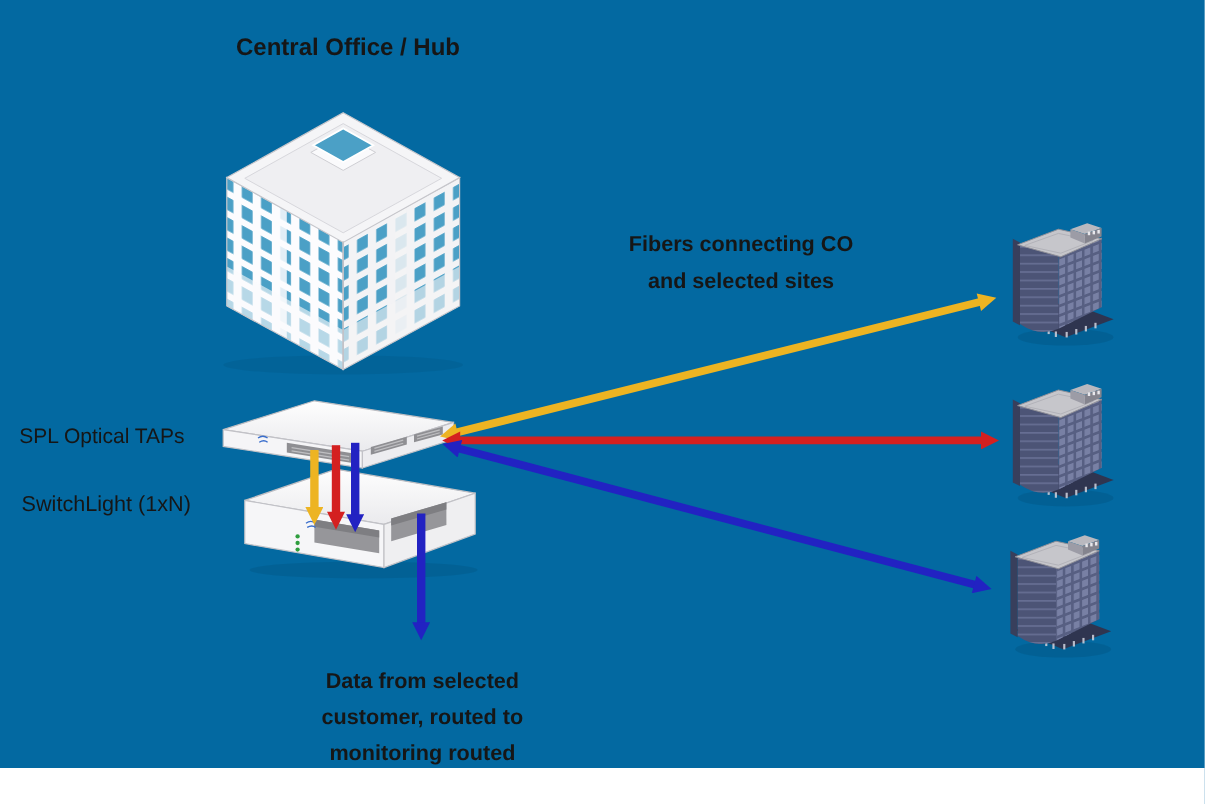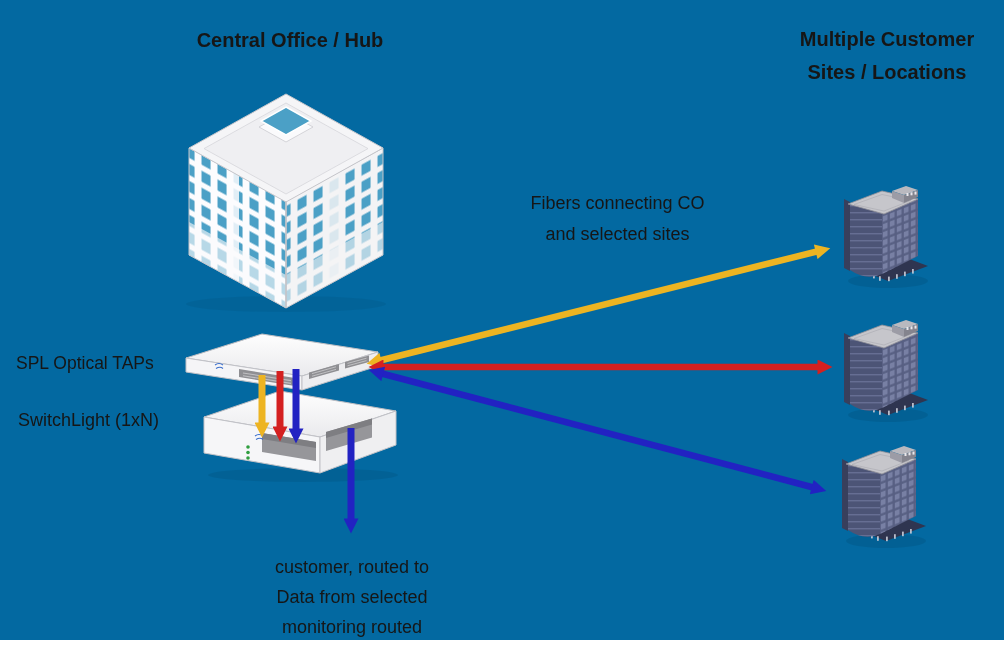--- a/index.html
+++ b/index.html
@@ -1,21 +1,21 @@
 <!DOCTYPE html>
 <html><head>
 <meta charset="utf-8">
 <style>
   html,body{margin:0;padding:0;background:#ffffff;}
   .canvas{position:relative;width:1004px;height:640px;background:#0369a1;overflow:hidden;
           font-family:"Liberation Sans",sans-serif;color:#161616;}
   .abs{position:absolute;}
   .txt{position:absolute;text-align:center;color:#161616;}
   .title{font-size:20px;font-weight:bold;line-height:33px;}
-  .note{font-size:18px;font-weight:normal;line-height:31px;}
+  .note{font-size:18px;font-weight:bold;line-height:31px;}
   .devlabel{position:absolute;font-size:17.5px;color:#161616;white-space:nowrap;text-align:center;}
   .bold{font-weight:normal;}
   svg{display:block;}
 </style>
 </head>
 <body>
 
 <div class="canvas">
 
   <svg class="abs" width="0" height="0" style="left:0;top:0">
@@ -73,36 +73,32 @@
           <rect x="66.5" y="9" width="2" height="3"></rect>
             <rect x="70.5" y="8.3" width="2" height="3"></rect>
             <rect x="74.5" y="7.6" width="2" height="3"></rect>
         </g>
       </symbol>
     </defs>
   </svg>
 
   <div class="txt title" style="left:120px;top:24px;width:340px">Central Office / Hub</div>
 
-  <div class="txt title" style="left:770px;top:23px;width:234px">
-    <div>Multiple Customer</div>
-    <div>Sites / Locations</div>
-  </div>
 
   <div class="txt note" style="left:500px;top:188px;width:235px">
     <div>Fibers connecting CO</div>
     <div>and selected sites</div>
   </div>
 
   <div class="devlabel" style="left:16px;top:353px">SPL Optical TAPs</div>
   <div class="devlabel bold" style="left:18px;top:410px;font-size:18px">SwitchLight (1xN)</div>
 
   <div class="txt note" style="left:242px;top:552px;width:220px;line-height:30px">
+    <div>Data from selected</div>
     <div>customer, routed to</div>
-    <div>Data from selected</div>
     <div>monitoring routed</div>
   </div>
 
   <svg class="abs" style="left:183px;top:90px" width="206" height="224" viewBox="0 0 206 224">
     <ellipse cx="103" cy="214" rx="100" ry="8" fill="#000000" opacity="0.05"></ellipse>
     <polygon points="6,58 103,111 103,218 6,165" fill="#FCFCFE"></polygon>
     <polygon points="6,58 103,111 103,218 6,165" fill="url(#winL)"></polygon>
     <polygon points="46,80 56,85.3 56,192.3 46,186.9" fill="#FCFCFE" opacity="0.85"></polygon>
     <polygon points="6,132 103,185 103,218 6,165" fill="#FAFAFC" opacity="0.62"></polygon>
     <polygon points="103,111 200,58 200,165 103,218" fill="#F3F3F5"></polygon>

